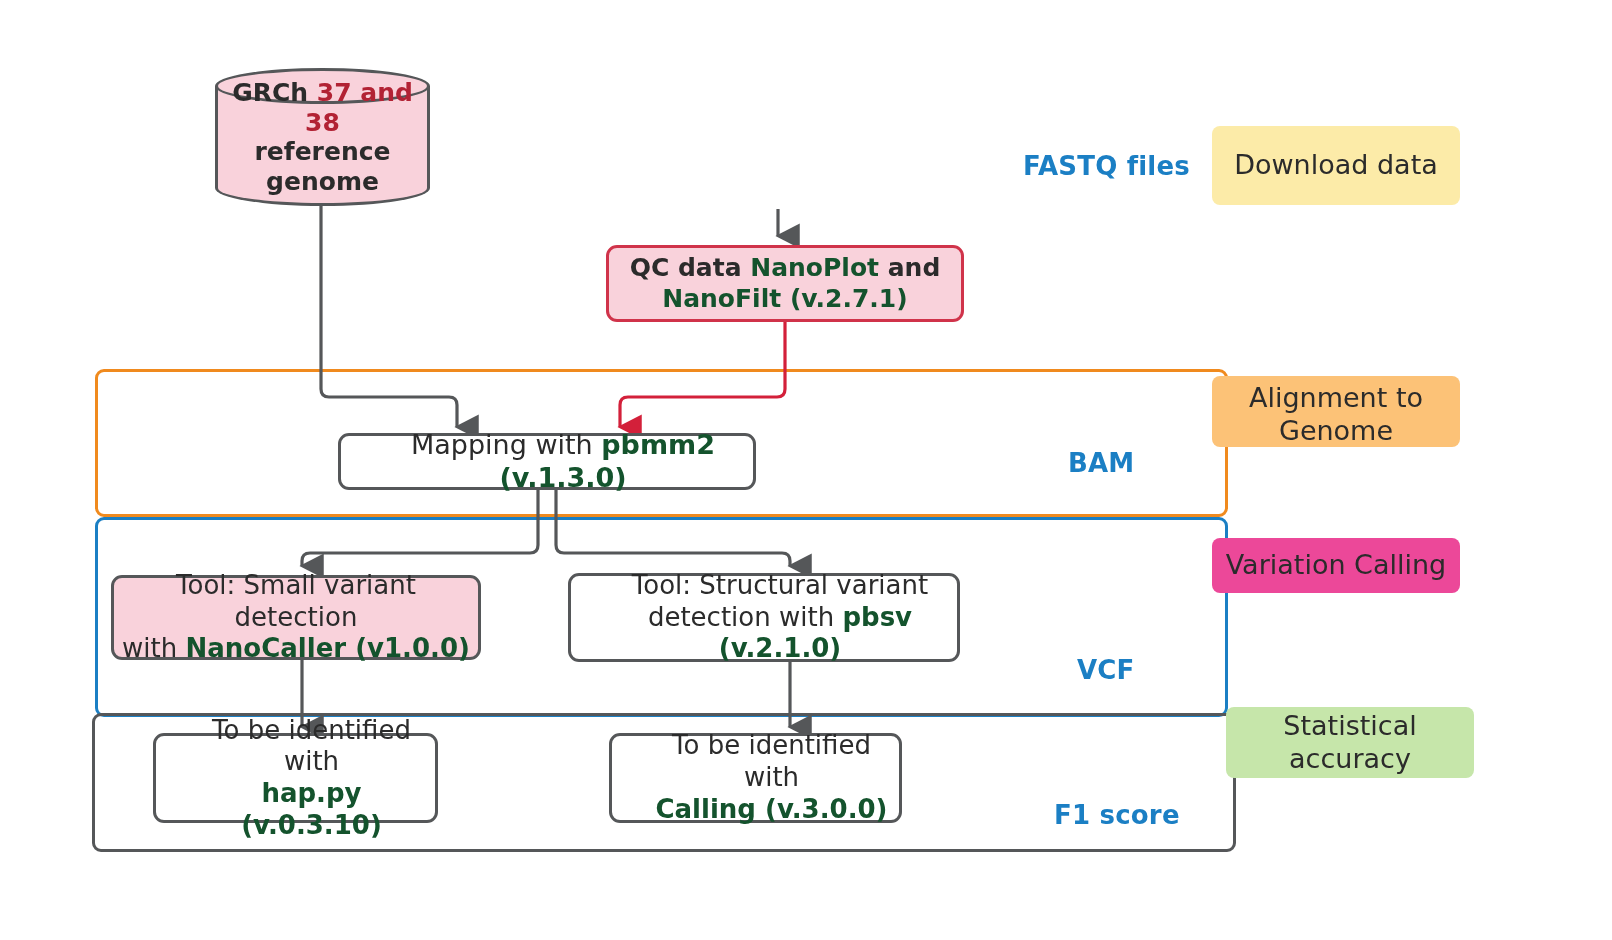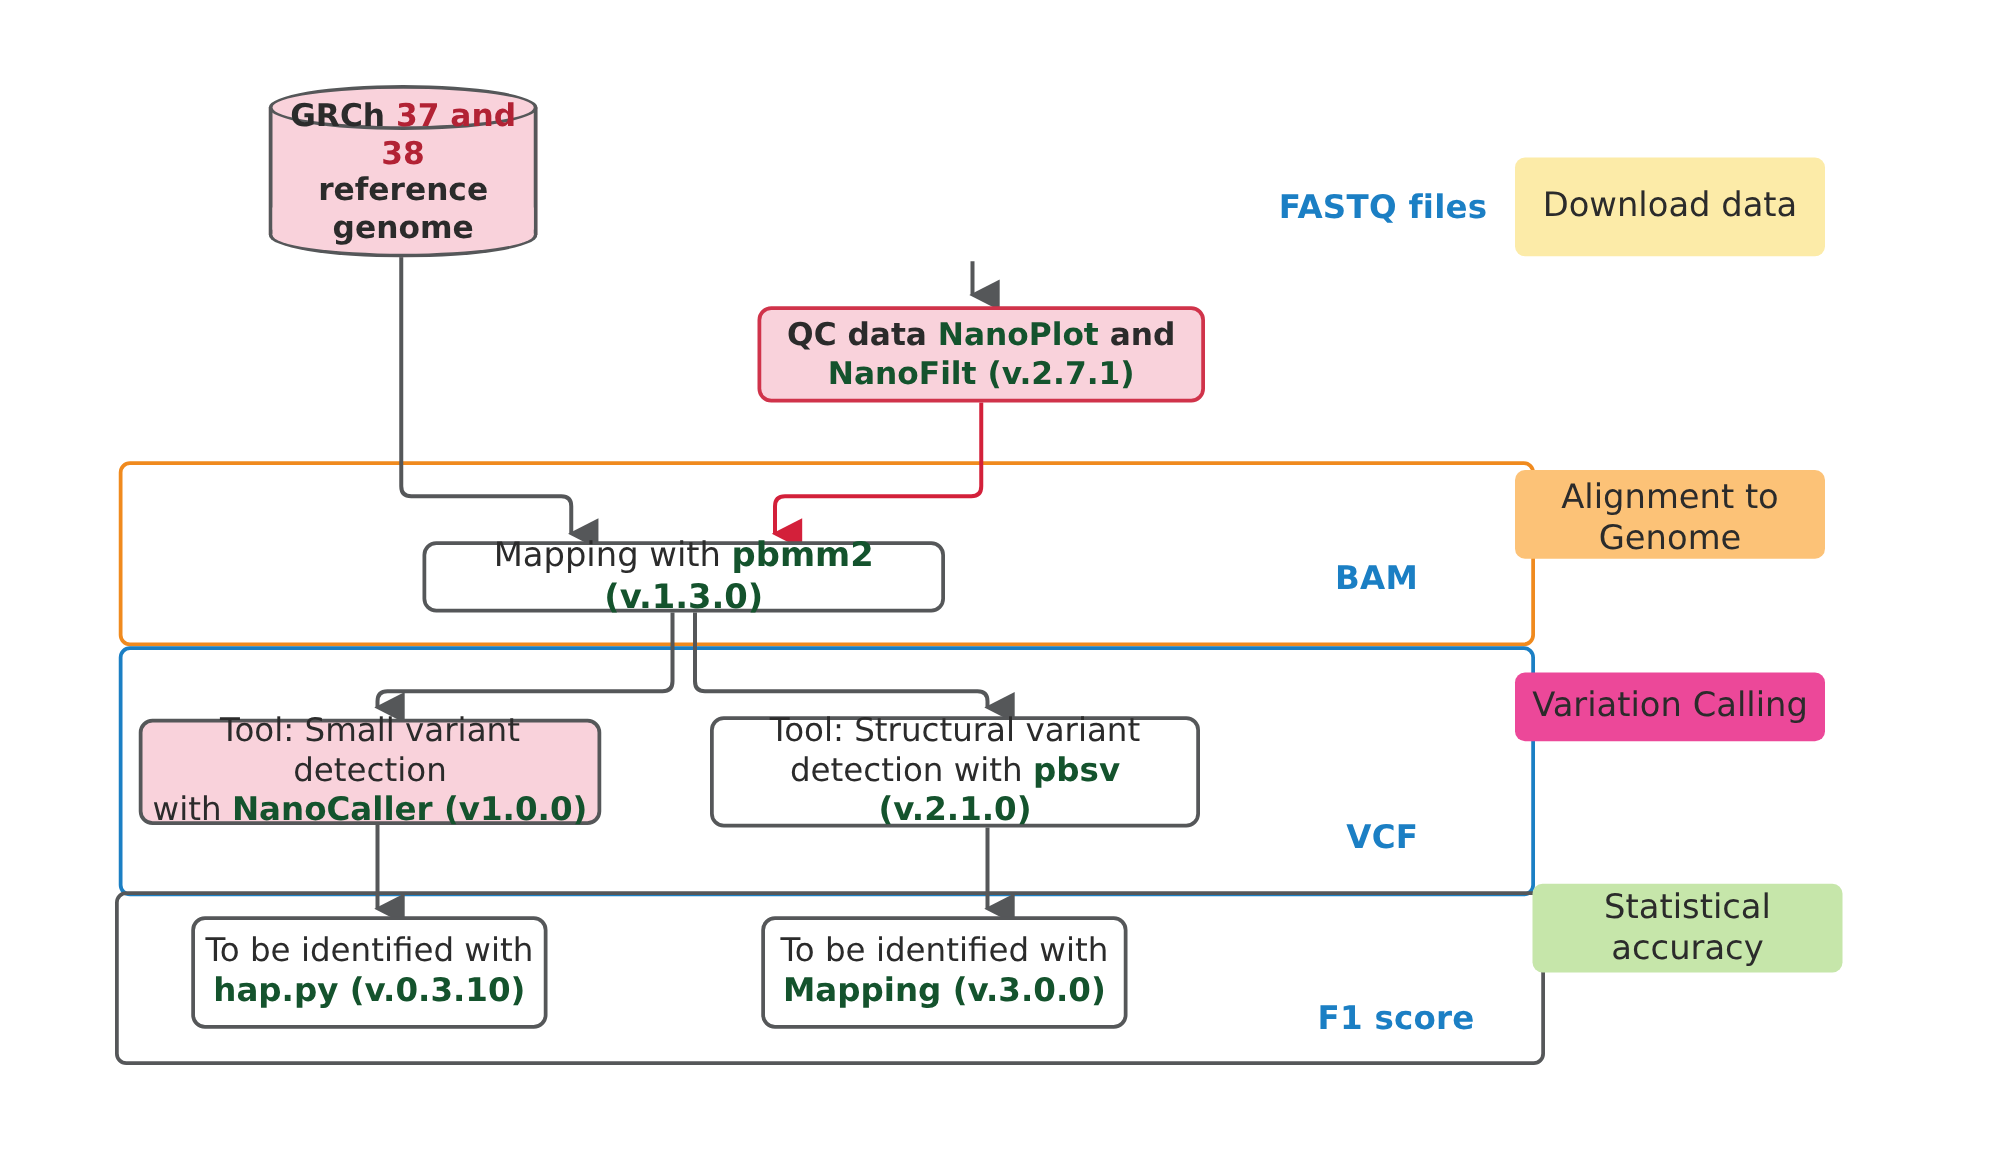--- a/index.html
+++ b/index.html
@@ -38,21 +38,21 @@
   .cyl.white .body{background:#ffffff;}
   .cyl.white .top{background:#ffffff;}
   .cyl.white .bot{background:#ffffff;}
   .cyl.white .bot-mask{background:#ffffff;}
 
   
   .node{position:absolute;box-sizing:border-box;border-radius:11px;
         display:flex;align-items:center;justify-content:center;
         text-align:center;line-height:1.22;}
   .node.white{background:#ffffff;border:3px solid #555759;color:#2b2b2b;
-              font-size:27px;font-weight:400;}
+              font-size:27px;font-weight:400;padding-left:32px;}
   .node.pinkbold{background:#F9D2DB;border:3px solid #D0334A;color:#2b2b2b;
                  font-size:25px;font-weight:bold;}
   .node.pinkreg{background:#F9D2DB;border:3px solid #555759;color:#2b2b2b;
                 font-size:26px;font-weight:400;}
   .hl{color:#14532d;font-weight:bold;}
   .hl-dark{color:#B22234;font-weight:bold;}
 
   
   .legend{position:absolute;box-sizing:border-box;border-radius:8px;
           display:flex;align-items:center;justify-content:center;
@@ -144,21 +144,21 @@
   <div class="node white" style="left:153px;top:733px;width:285px;height:90px;font-size:26px;">
     <div>
       <span>To be identified with</span><br>
       <span class="hl">hap.py (v.0.3.10)</span>
     </div>
   </div>
 
   <div class="node white" style="left:609px;top:733px;width:293px;height:90px;font-size:26px;">
     <div>
       <span>To be identified with</span><br>
-      <span class="hl">Mapping (v.3.0.0)</span>
+      <span class="hl">Calling (v.3.0.0)</span>
     </div>
   </div>
 
   <div class="frame-tag" style="left:1023px;top:151px;">FASTQ files</div>
   <div class="frame-tag" style="left:1068px;top:448px;">BAM</div>
   <div class="frame-tag" style="left:1077px;top:655px;">VCF</div>
   <div class="frame-tag" style="left:1054px;top:800px;">F1 score</div>
 
   <div class="legend yellow" style="left:1212px;top:126px;width:248px;height:79px;">
     <span>Download data</span>

